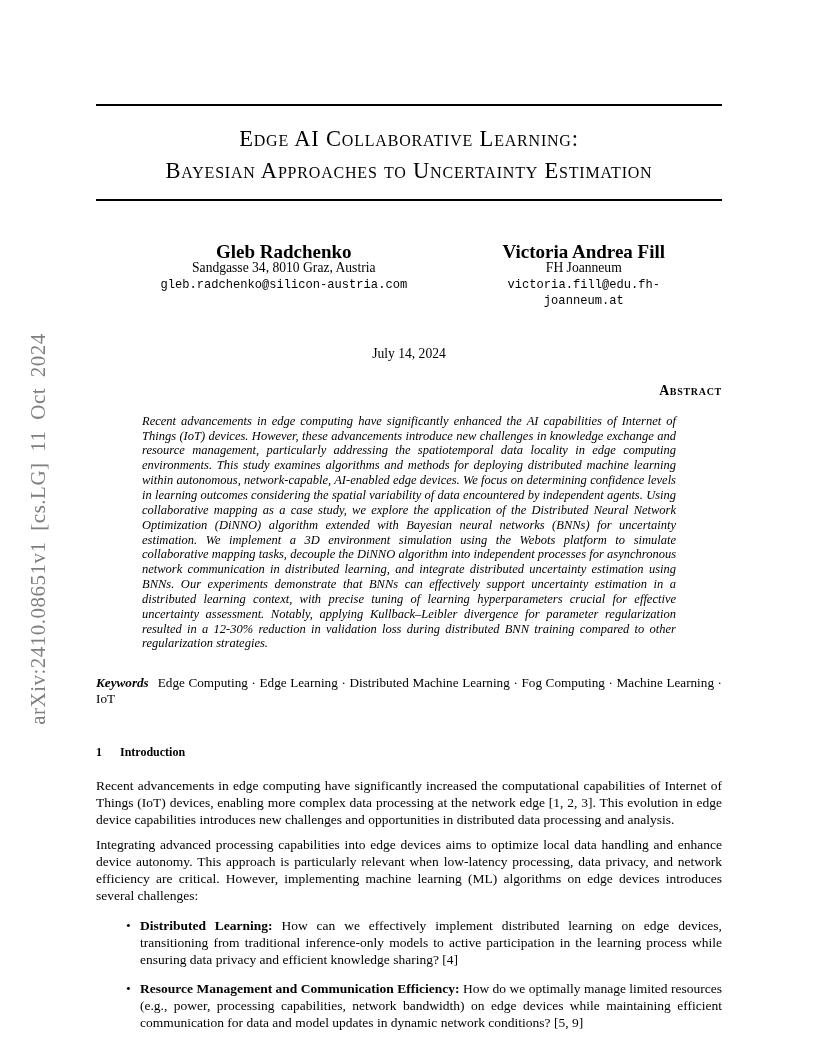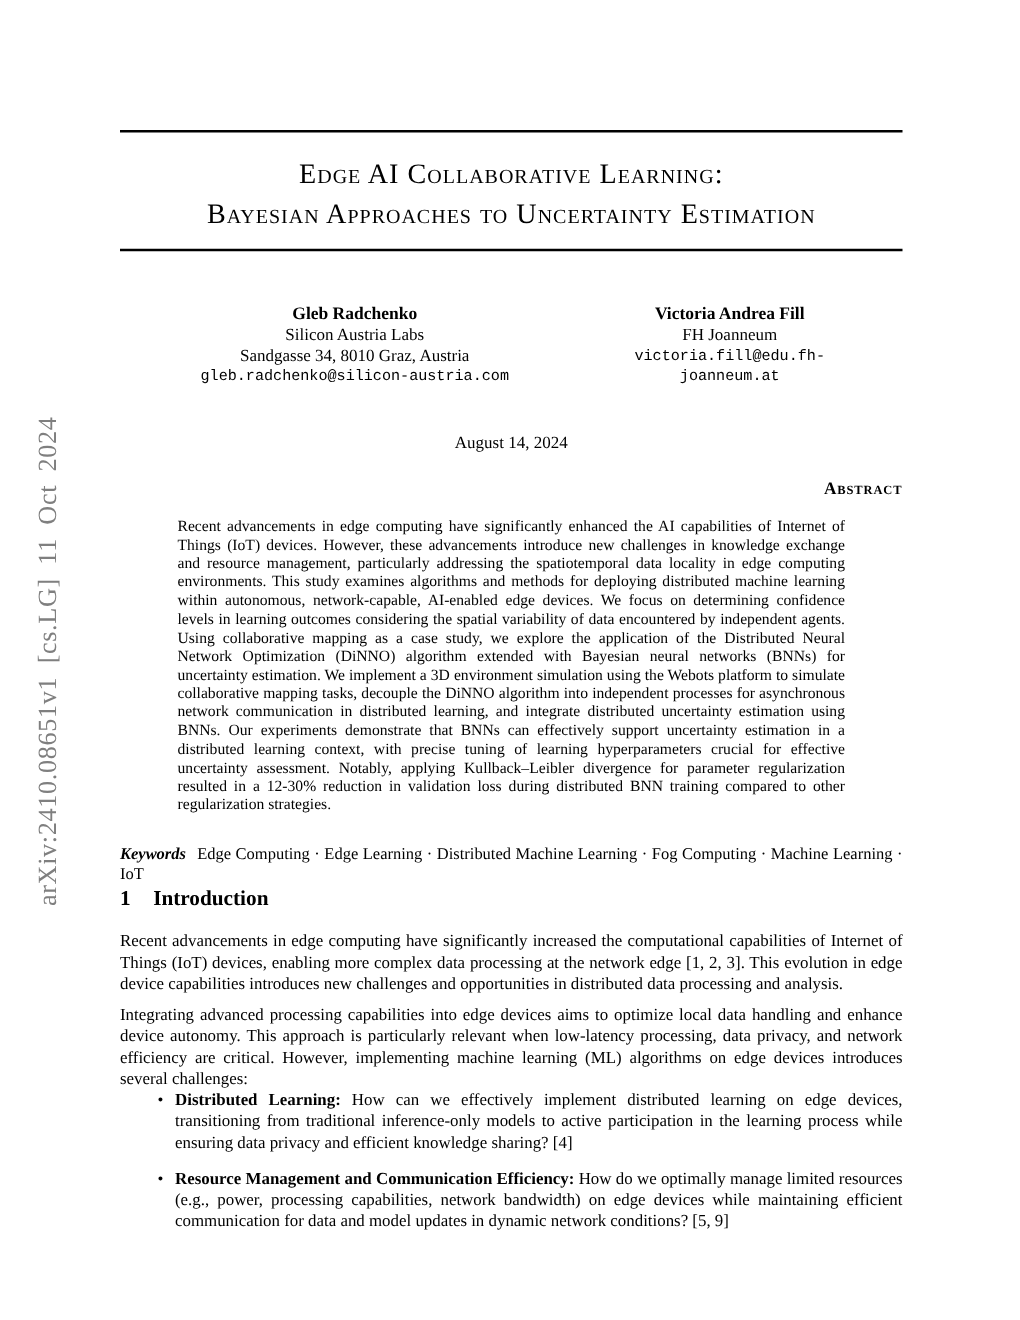--- a/index.html
+++ b/index.html
@@ -44,21 +44,21 @@
     text-align: center;
     font-variant: small-caps;
     font-size: 22.5px;
     line-height: 32px;
     letter-spacing: 0.8px;
   }
 
   .authors { display: flex; margin-top: 43px; }
   .author-col-left  { width: 60%; text-align: center; }
   .author-col-right { width: 40%; text-align: center; padding-right: 26px; box-sizing: border-box; }
-  .author-name { font-weight: bold; font-size: 14px; line-height: 16.3px; }
+  .author-name { font-weight: bold; font-size: 19px; line-height: 16.3px; }
   .author-line { font-size: 13.6px; line-height: 16.3px; }
   .author-email {
     font-family: "Liberation Mono", monospace;
     font-size: 12.1px; line-height: 16.6px;
   }
 
   .date { margin-top: 36px; text-align: center; font-size: 13.6px; line-height: 16px; }
 
   .abstract-heading {
     margin-top: 21px;
@@ -68,47 +68,49 @@
     font-size: 13.8px;
     letter-spacing: 0.7px;
   }
 
   .abstract-text {
     width: 534px;
     margin: 15px auto 0 auto;
     font-size: 12.5px;
     line-height: 14.85px;
     text-align: justify;
+    font-style: italic;
   }
 
   .keywords {
     margin-top: 24px;
     font-size: 13.2px;
     line-height: 16.2px;
     text-align: justify;
   }
   .keywords-label { font-weight: bold; font-style: italic; margin-right: 9px; }
 
   .section-heading {
-    font-size: 17px;
+    margin-top: 33px;
+    font-size: 12px;
     font-weight: bold;
     line-height: 22px;
   }
   .section-number { display: inline-block; margin-right: 18px; }
 
   .para {
     margin-top: 15px;
     font-size: 13.5px;
     line-height: 16.9px;
     text-align: justify;
   }
   .para-tight { margin-top: 9px; }
 
   ul.challenges {
-    margin: 0 0 0 0;
+    margin: 13px 0 0 0;
     padding-left: 44px;
     list-style: none;
   }
   ul.challenges li {
     position: relative;
     font-size: 13.5px;
     line-height: 16.9px;
     text-align: justify;
     margin-bottom: 12px;
   }
@@ -134,32 +136,31 @@
     <div class="title">
       <div>Edge AI Collaborative Learning:</div>
       <div>Bayesian Approaches to Uncertainty Estimation</div>
     </div>
 
     <div class="rule rule-bottom"></div>
 
     <div class="authors">
       <div class="author-col-left">
         <div class="author-name">Gleb Radchenko</div>
-        <div class="author-line">Silicon Austria Labs</div>
         <div class="author-line">Sandgasse 34, 8010 Graz, Austria</div>
         <div class="author-email">gleb.radchenko@silicon-austria.com</div>
       </div>
       <div class="author-col-right">
         <div class="author-name">Victoria Andrea Fill</div>
         <div class="author-line">FH Joanneum</div>
         <div class="author-email">victoria.fill@edu.fh-joanneum.at</div>
       </div>
     </div>
 
-    <div class="date">August 14, 2024</div>
+    <div class="date">July 14, 2024</div>
 
     <div class="abstract-heading">Abstract</div>
 
     <div class="abstract-text">Recent advancements in edge computing have significantly enhanced the AI capabilities of Internet of Things (IoT) devices. However, these advancements introduce new challenges in knowledge exchange and resource management, particularly addressing the spatiotemporal data locality in edge computing environments. This study examines algorithms and methods for deploying distributed machine learning within autonomous, network-capable, AI-enabled edge devices. We focus on determining confidence levels in learning outcomes considering the spatial variability of data encountered by independent agents. Using collaborative mapping as a case study, we explore the application of the Distributed Neural Network Optimization (DiNNO) algorithm extended with Bayesian neural networks (BNNs) for uncertainty estimation. We implement a 3D environment simulation using the Webots platform to simulate collaborative mapping tasks, decouple the DiNNO algorithm into independent processes for asynchronous network communication in distributed learning, and integrate distributed uncertainty estimation using BNNs. Our experiments demonstrate that BNNs can effectively support uncertainty estimation in a distributed learning context, with precise tuning of learning hyperparameters crucial for effective uncertainty assessment. Notably, applying Kullback–Leibler divergence for parameter regularization resulted in a 12-30% reduction in validation loss during distributed BNN training compared to other regularization strategies.</div>
 
     <div class="keywords">
       <span class="keywords-label">Keywords</span><span>Edge Computing · Edge Learning · Distributed Machine Learning · Fog Computing · Machine Learning · IoT</span>
     </div>
 
     <div class="section-heading">

